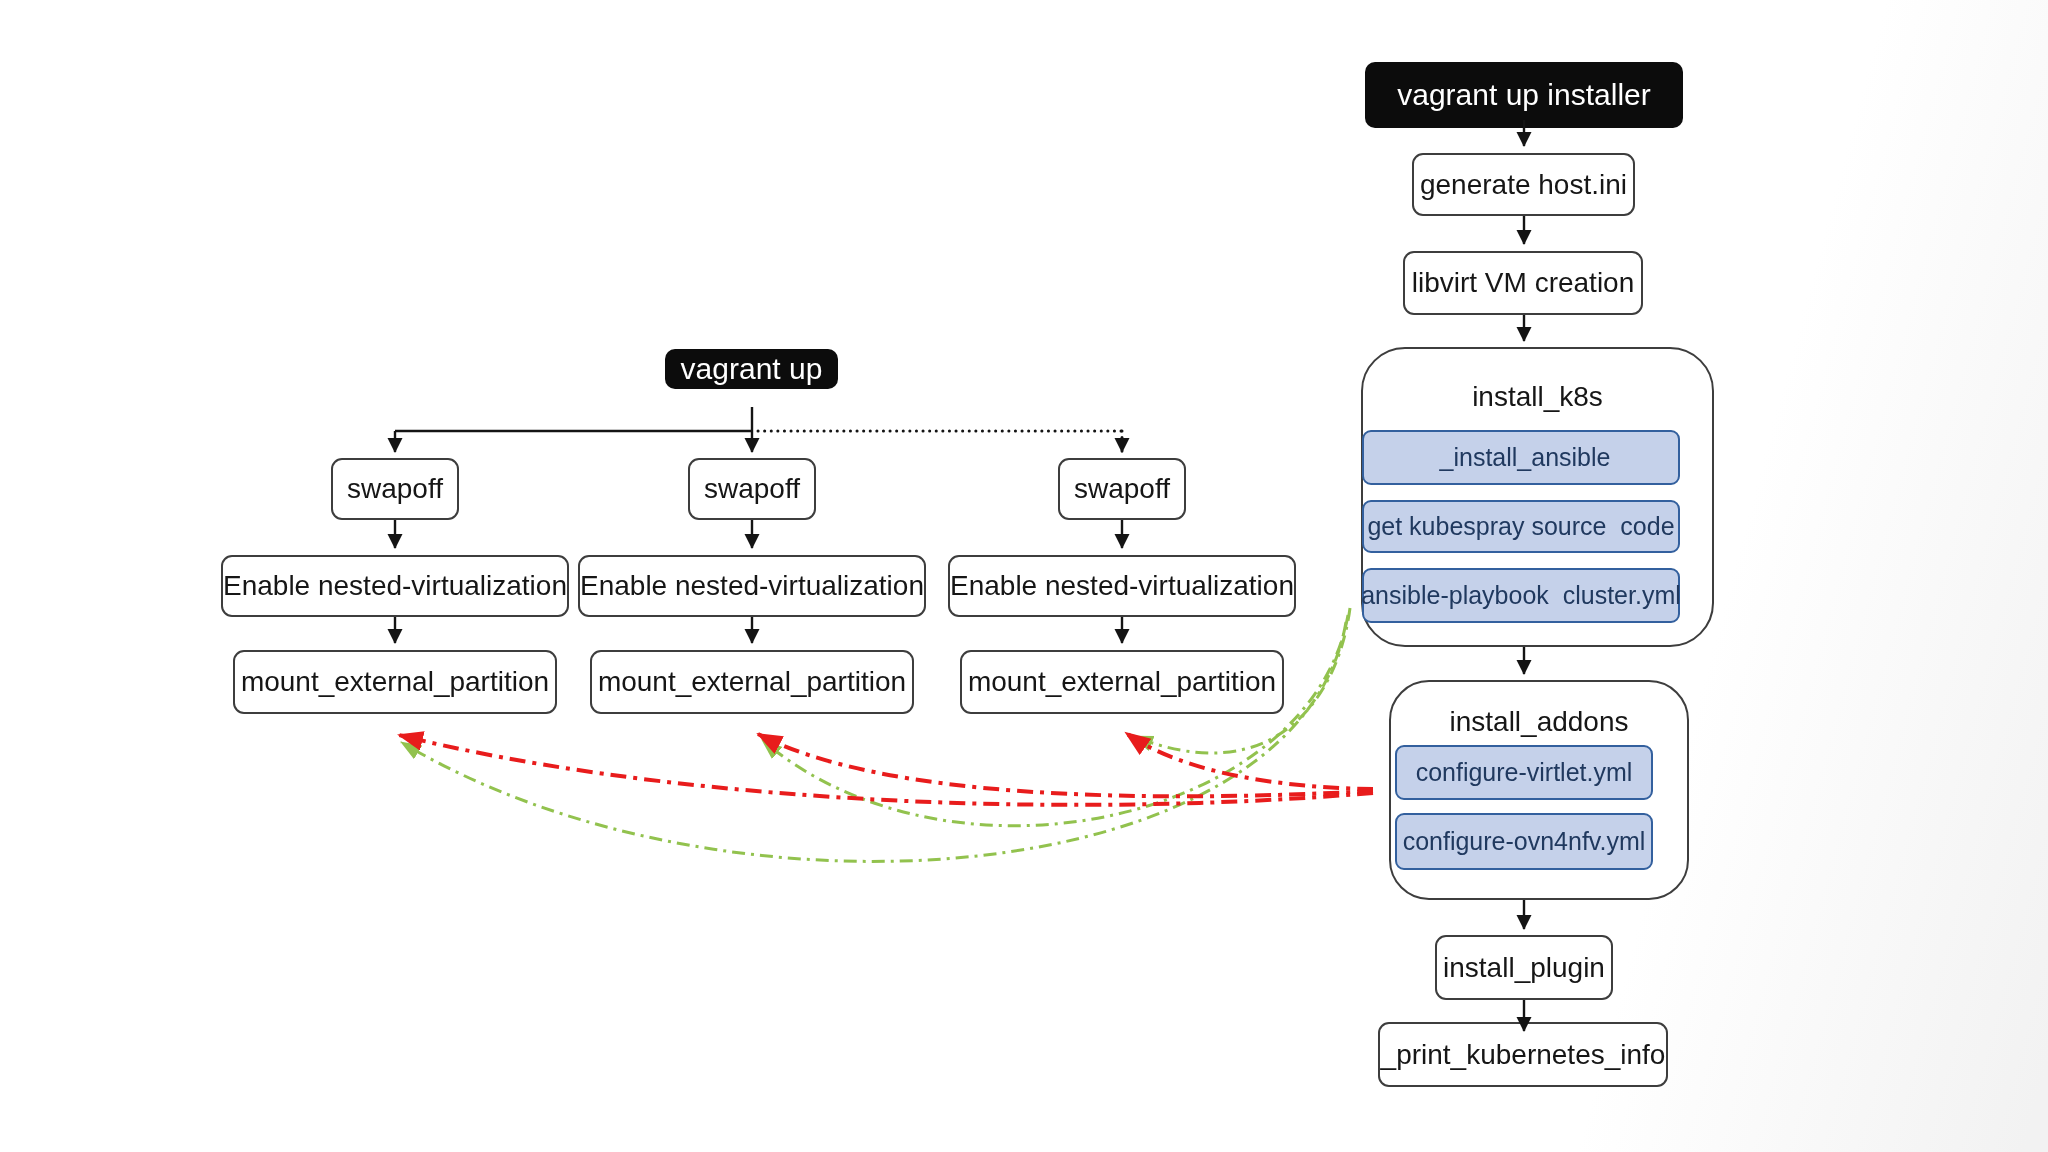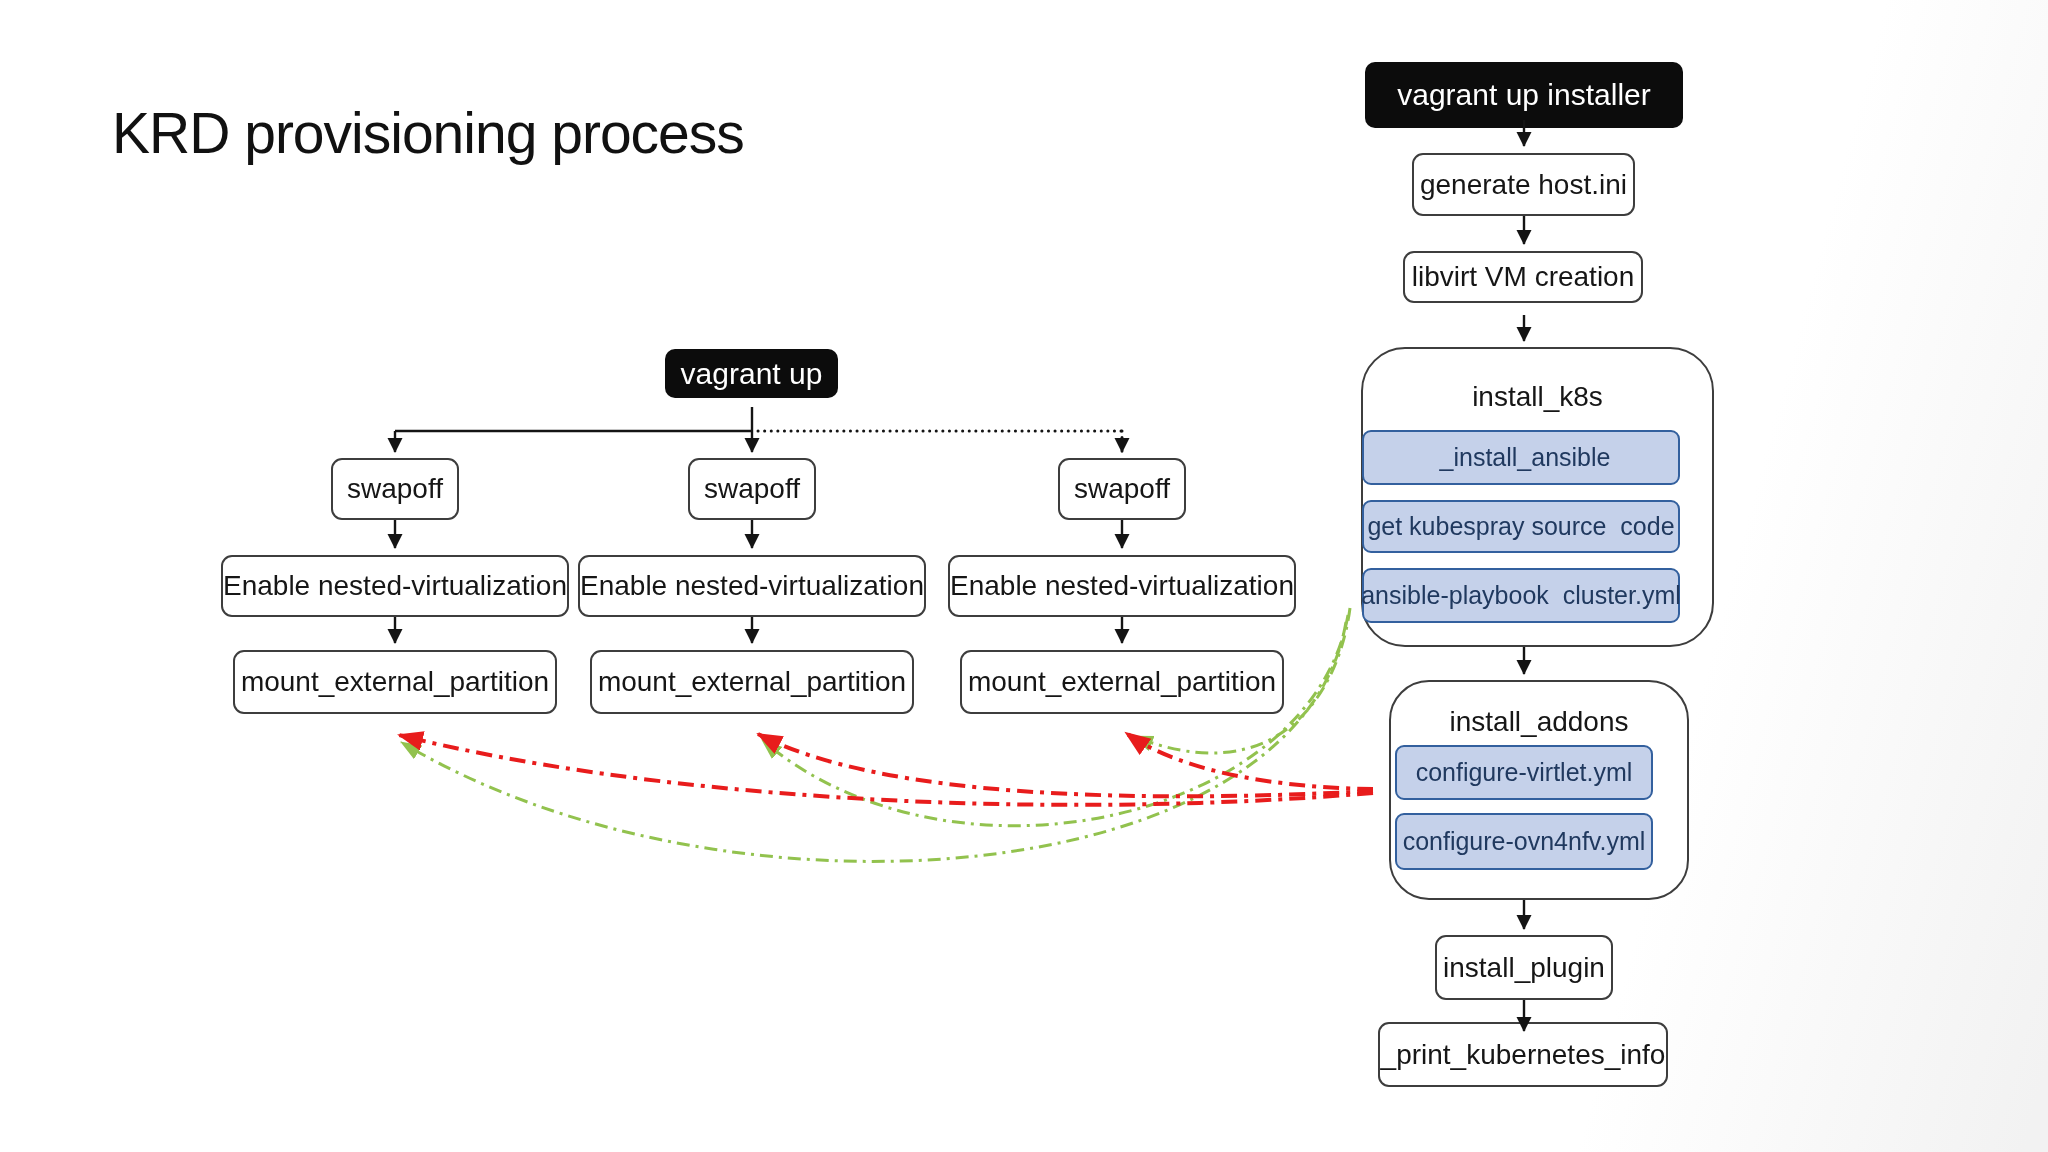--- a/index.html
+++ b/index.html
@@ -56,41 +56,40 @@
   .lk-green{stroke:var(--c-green-link);stroke-width:3;fill:none;stroke-dasharray:13 6 3 6;}
   .ah-black{fill:#141414;}
   .ah-red{fill:var(--c-red-link);}
   .ah-green{fill:var(--c-green-link);}
 </style>
 </head>
 <body>
 
 <div class="slide">
 
-  <div class="page-title">KRD provisioning process</div>
 
-  <div class="node node-black" style="left:665px;top:349px;width:173px;height:49px;">vagrant up</div>
+  <div class="node node-black" style="left:665px;top:349px;width:173px;height:40px;">vagrant up</div>
 
   <div class="node" style="left:331px;top:458px;width:128px;height:62px;">swapoff</div>
   <div class="node" style="left:221px;top:555px;width:348px;height:62px;">Enable nested-virtualization</div>
   <div class="node" style="left:233px;top:650px;width:324px;height:64px;">mount_external_partition</div>
 
   <div class="node" style="left:688px;top:458px;width:128px;height:62px;">swapoff</div>
   <div class="node" style="left:578px;top:555px;width:348px;height:62px;">Enable nested-virtualization</div>
   <div class="node" style="left:590px;top:650px;width:324px;height:64px;">mount_external_partition</div>
 
   <div class="node" style="left:1058px;top:458px;width:128px;height:62px;">swapoff</div>
   <div class="node" style="left:948px;top:555px;width:348px;height:62px;">Enable nested-virtualization</div>
   <div class="node" style="left:960px;top:650px;width:324px;height:64px;">mount_external_partition</div>
 
   <div class="node node-black" style="left:1365px;top:62px;width:318px;height:66px;">vagrant up installer</div>
 
   <div class="node" style="left:1412px;top:153px;width:223px;height:63px;text-align:center;">generate host.ini</div>
 
-  <div class="node" style="left:1403px;top:251px;width:240px;height:52px;">libvirt VM creation</div>
+  <div class="node" style="left:1403px;top:251px;width:240px;height:64px;">libvirt VM creation</div>
 
   <div class="group" style="left:1345px;top:347px;width:353px;height:300px;">
     <div class="group-title" style="top:32px;">install_k8s</div>
   </div>
   <div class="node node-blue" style="left:1362px;top:430px;width:318px;height:55px;padding-left:8px;">_install_ansible</div>
   <div class="node node-blue" style="left:1362px;top:500px;width:318px;height:53px;">get kubespray source  code</div>
   <div class="node node-blue" style="left:1362px;top:568px;width:318px;height:55px;">ansible-playbook  cluster.yml</div>
 
   <div class="group" style="left:1373px;top:680px;width:300px;height:220px;border-radius:40px;">
     <div class="group-title" style="top:24px;">install_addons</div>

